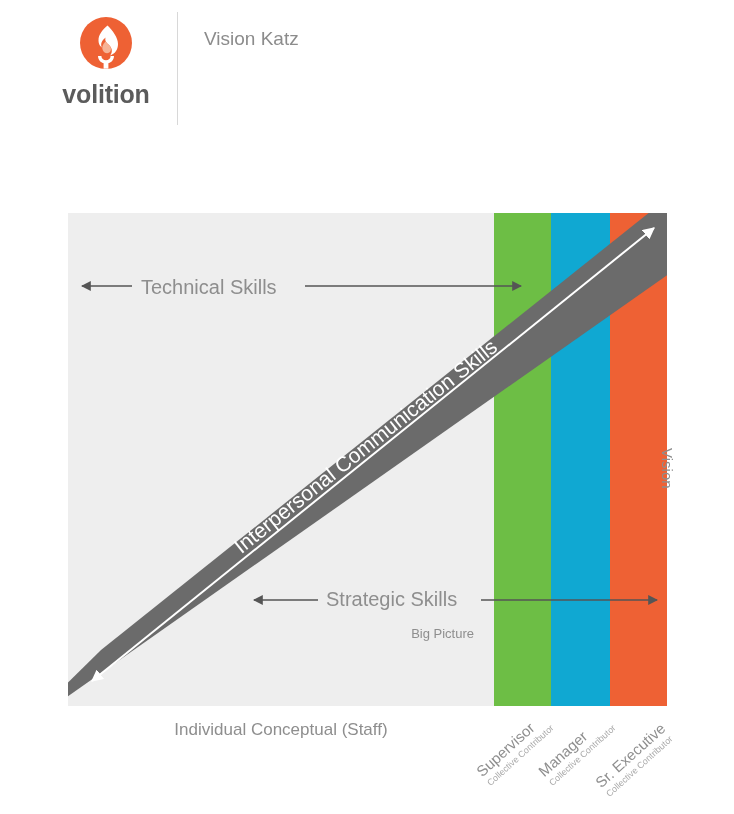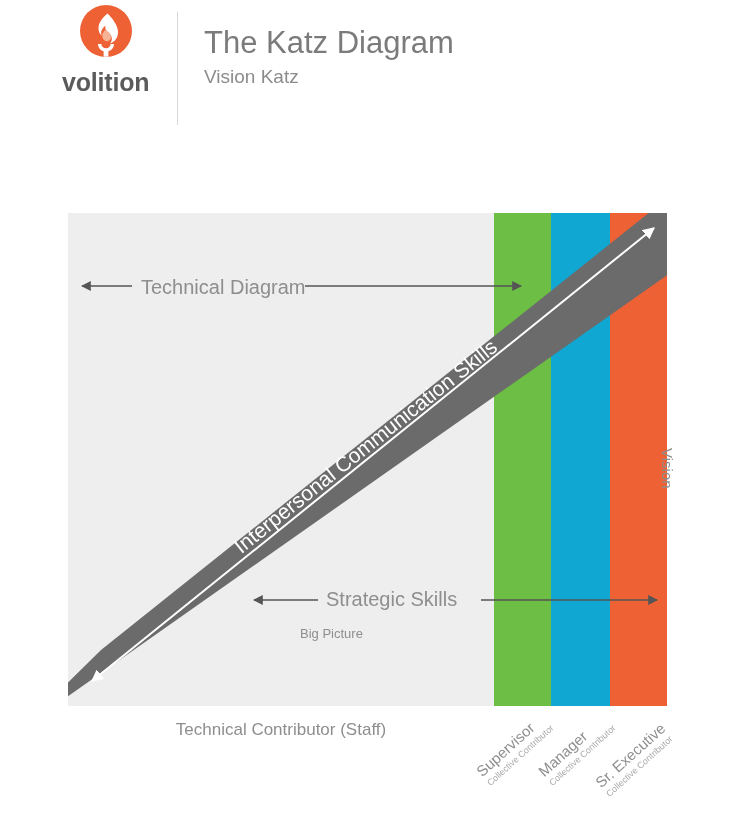--- a/index.html
+++ b/index.html
@@ -17,22 +17,23 @@
   }
 
   
   #header {
     position: absolute;
     left: 0; top: 0;
     width: 734px; height: 140px;
   }
   #brand {
     position: absolute;
-    left: 62px; top: 4px;
+    left: 62px; top: 16px;
     width: 88px;
+    text-align: center;
   }
   #brand-mark {
     width: 60px; height: 60px;
     margin: 0 auto;
     display: block;
   }
   #brand-name {
     display: block;
     margin-top: 4px;
     font-size: 25px;
@@ -118,20 +119,21 @@
     color: #8e8e8e;
     white-space: nowrap;
   }
   #tech-text  { left: 141px; top: 276px; }
   #strat-text { left: 326px; top: 588px; }
 
   #sub-notes {
     position: absolute;
     left: 300px; top: 624px;
     width: 174px;
+    text-align: right;
     font-size: 13px;
     line-height: 20px;
     color: #8e8e8e;
   }
 </style>
 </head>
 <body>
 
 <div id="header">
 
@@ -147,21 +149,20 @@
       <path d="M22 40 C 22 44.5, 25.5 47.5, 30 47.5 C 34.5 47.5, 38 44.5, 38 40
                L 34.6 40 C 34.6 42.6, 32.6 44.3, 30 44.3 C 27.4 44.3, 25.4 42.6, 25.4 40 Z" fill="#ffffff"></path>
       <rect x="27.6" y="46.2" width="4.8" height="6.5" fill="#ffffff"></rect>
     </svg>
     <span id="brand-name">volition</span>
   </div>
 
   <div id="header-divider"></div>
 
   <div id="title-block">
-    <div id="page-title">The Katz Diagram</div>
     <div id="page-subtitle">Vision Katz</div>
   </div>
 </div>
 
 <div id="diagram">
 
   <svg class="diag-svg" width="734" height="814" viewBox="0 0 734 814">
     <defs>
       <clipPath id="plotClip">
         <rect x="68" y="213" width="599" height="493"></rect>
@@ -198,28 +199,28 @@
     </g>
 
     <g>
       <line x1="254" y1="600" x2="318" y2="600" stroke="#555555" stroke-width="1.4" marker-start="url(#arrowR)"></line>
       <line x1="481" y1="600" x2="657" y2="600" stroke="#555555" stroke-width="1.4" marker-end="url(#arrowR)"></line>
     </g>
 
     <text x="370" y="452" transform="rotate(-38.5 370 452)" text-anchor="middle" fill="#ffffff" font-size="21" font-family="Liberation Sans, sans-serif">Interpersonal Communication Skills</text>
   </svg>
 
-  <div class="flow-text" id="tech-text">Technical Diagram</div>
+  <div class="flow-text" id="tech-text">Technical Skills</div>
   <div class="flow-text" id="strat-text">Strategic Skills</div>
 
   <div id="sub-notes">
     <div>Big Picture</div>
   </div>
 
-  <div id="ic-label">Technical Contributor (Staff)</div>
+  <div id="ic-label">Individual Conceptual (Staff)</div>
 
   <div id="vision-label">Vision</div>
 
   <div class="level-label" style="left:473px; top:767px; transform:rotate(-42deg);">
     <span class="lvl-main">Supervisor</span>
     <span class="lvl-sub">Collective Contributor</span>
   </div>
 
   <div class="level-label" style="left:535px; top:767px; transform:rotate(-42deg);">
     <span class="lvl-main">Manager</span>

